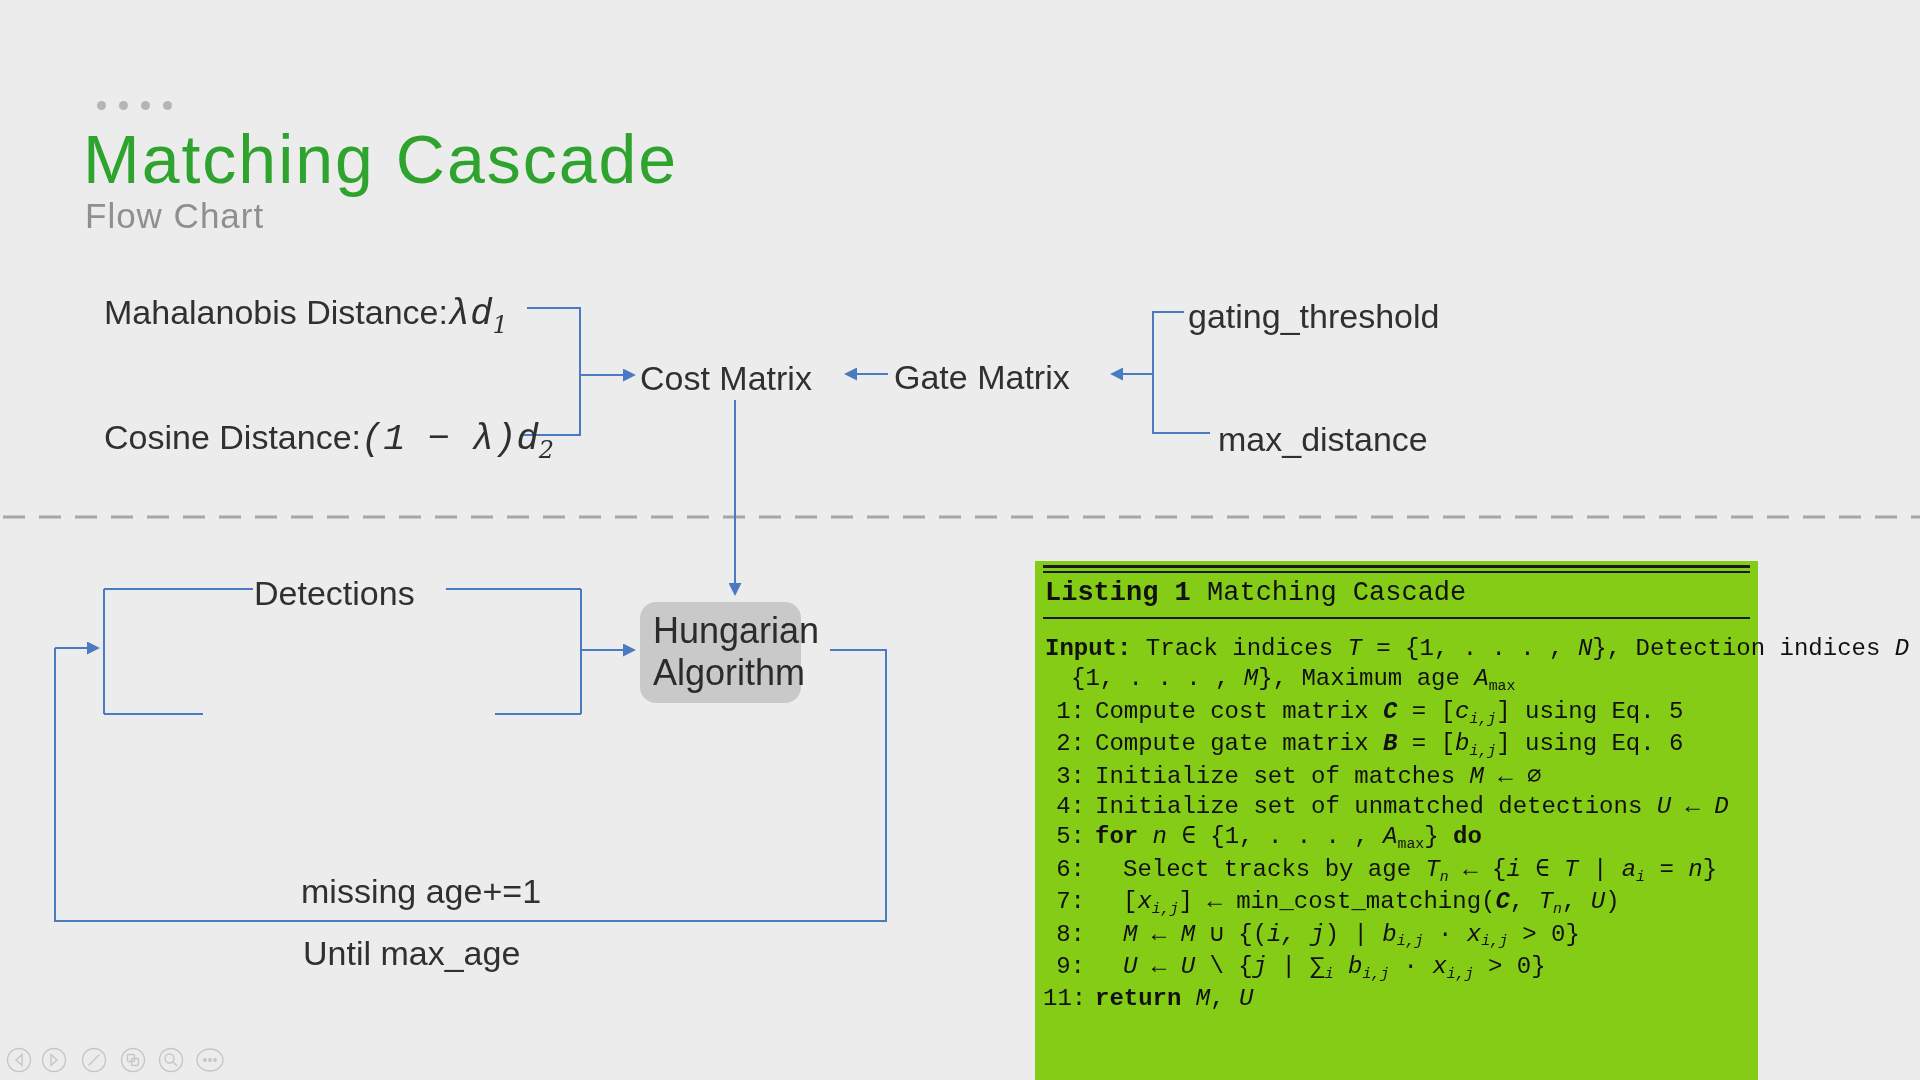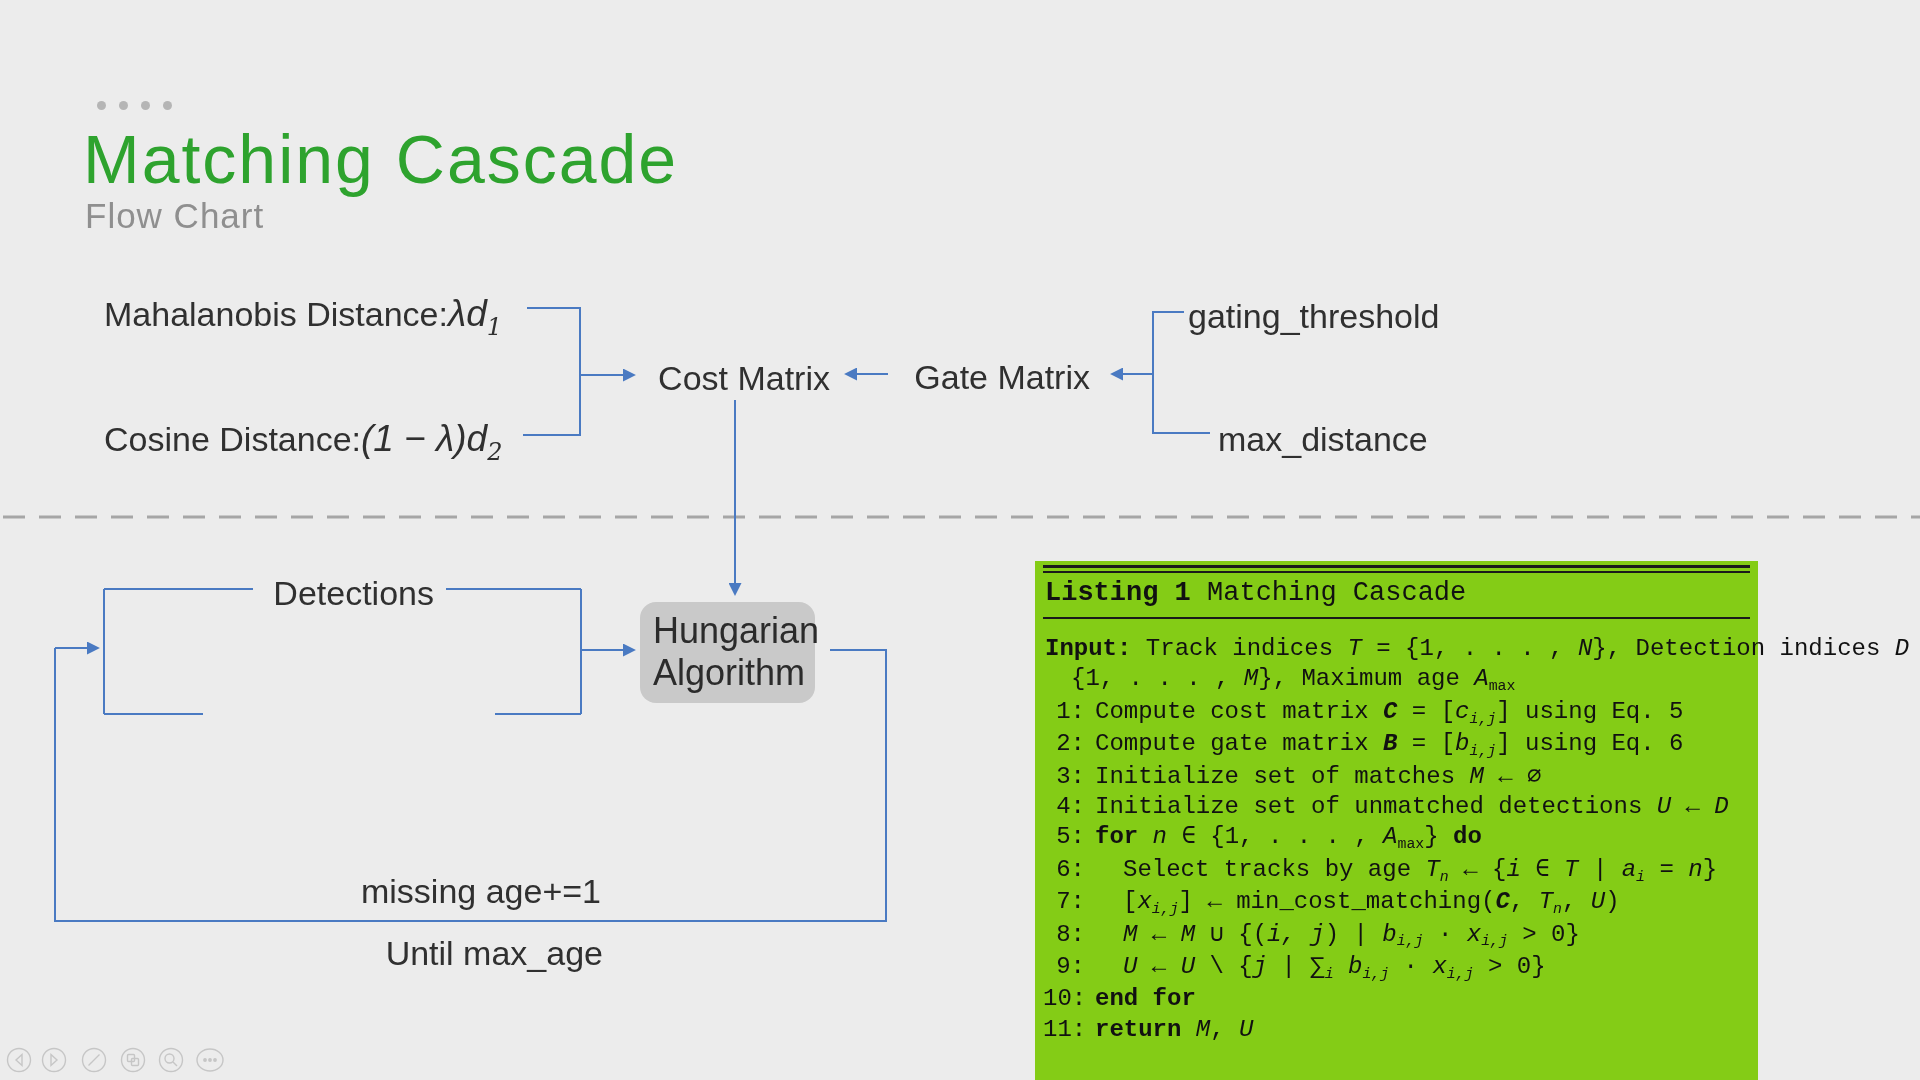--- a/index.html
+++ b/index.html
@@ -11,24 +11,24 @@
   .slide{position:relative;width:1920px;height:1080px;background:var(--bg);
          font-family:"Liberation Sans",sans-serif;color:var(--text);overflow:hidden}
   .abs{position:absolute}
   
   .dots{left:97px;top:101px;display:flex;gap:13px}
   .dots i{width:9px;height:9px;border-radius:50%;background:#B5B5B5;display:block}
   .title{left:83px;top:120px;font-size:68px;letter-spacing:2px;color:var(--green);font-weight:400}
   .subtitle{left:85px;top:196px;font-size:35px;letter-spacing:1px;color:var(--subtitle)}
   
   .flbl{font-size:34px;line-height:1.2;color:var(--text);white-space:nowrap}
-  .math{font-family:Liberation Sans, sans-serif;font-style:italic;font-size:37px}
+  .math{font-family:Liberation Mono, monospace;font-style:italic;font-size:37px}
   .msub{font-family:"DejaVu Serif",serif;font-style:italic;font-size:24px;position:relative;top:9px}
-  .ctr{text-align:right}
-  .hbox{left:640px;top:602px;width:175px;height:101px;background:var(--boxgray);
+  .ctr{text-align:left}
+  .hbox{left:640px;top:602px;width:161px;height:101px;background:var(--boxgray);
         border-radius:16px;padding:8px 0 0 13px;font-size:36px;line-height:42px;color:#2B2B2B}
   
   svg.wires{position:absolute;inset:0;pointer-events:none}
   .c-line{stroke:var(--blue);stroke-width:2;fill:none}
   .d-line{stroke:var(--dash);stroke-width:3;stroke-dasharray:22 14;fill:none}
   
   .listing{left:1035px;top:561px;width:723px;height:614px;background:#84cc16;
            font-family:Liberation Mono, monospace;color:var(--ltext);padding:4px 8px 0 8px}
   .ruled{height:8px;border-top:3px solid #1A1A1A;border-bottom:2px solid #1A1A1A}
   .rules{border-top:2px solid #1A1A1A;margin-top:5px}
@@ -149,24 +149,20 @@
         </div>
         <div class="lst-line">
           <span class="lst-num">8:</span>
           <span class="lst-txt ind"><span class="cal">M</span><span> ← </span><span class="cal">M</span><span> ∪ {(</span><span class="it">i, j</span><span>) | </span><span class="it">b</span><span class="sub it">i,j</span><span> · </span><span class="it">x</span><span class="sub it">i,j</span><span> &gt; 0}</span></span>
         </div>
         <div class="lst-line">
           <span class="lst-num">9:</span>
           <span class="lst-txt ind"><span class="cal">U</span><span> ← </span><span class="cal">U</span><span> \ {</span><span class="it">j</span><span> | ∑</span><span class="sub it">i</span><span> </span><span class="it">b</span><span class="sub it">i,j</span><span> · </span><span class="it">x</span><span class="sub it">i,j</span><span> &gt; 0}</span></span>
         </div>
         <div class="lst-line">
-          <span class="lst-num">10:</span>
-          <span class="lst-txt"><span class="b">end for</span></span>
-        </div>
-        <div class="lst-line">
           <span class="lst-num">11:</span>
           <span class="lst-txt"><span class="b">return </span><span class="cal">M</span><span>, </span><span class="cal">U</span></span>
         </div>
       </div>
     <div class="lst-bottom"></div>
   </div>
 
   <svg class="abs toolbar" width="230" height="34" viewBox="0 0 230 34">
     <g stroke="#C6C6C6" stroke-width="1.4" fill="none">
       <g>

